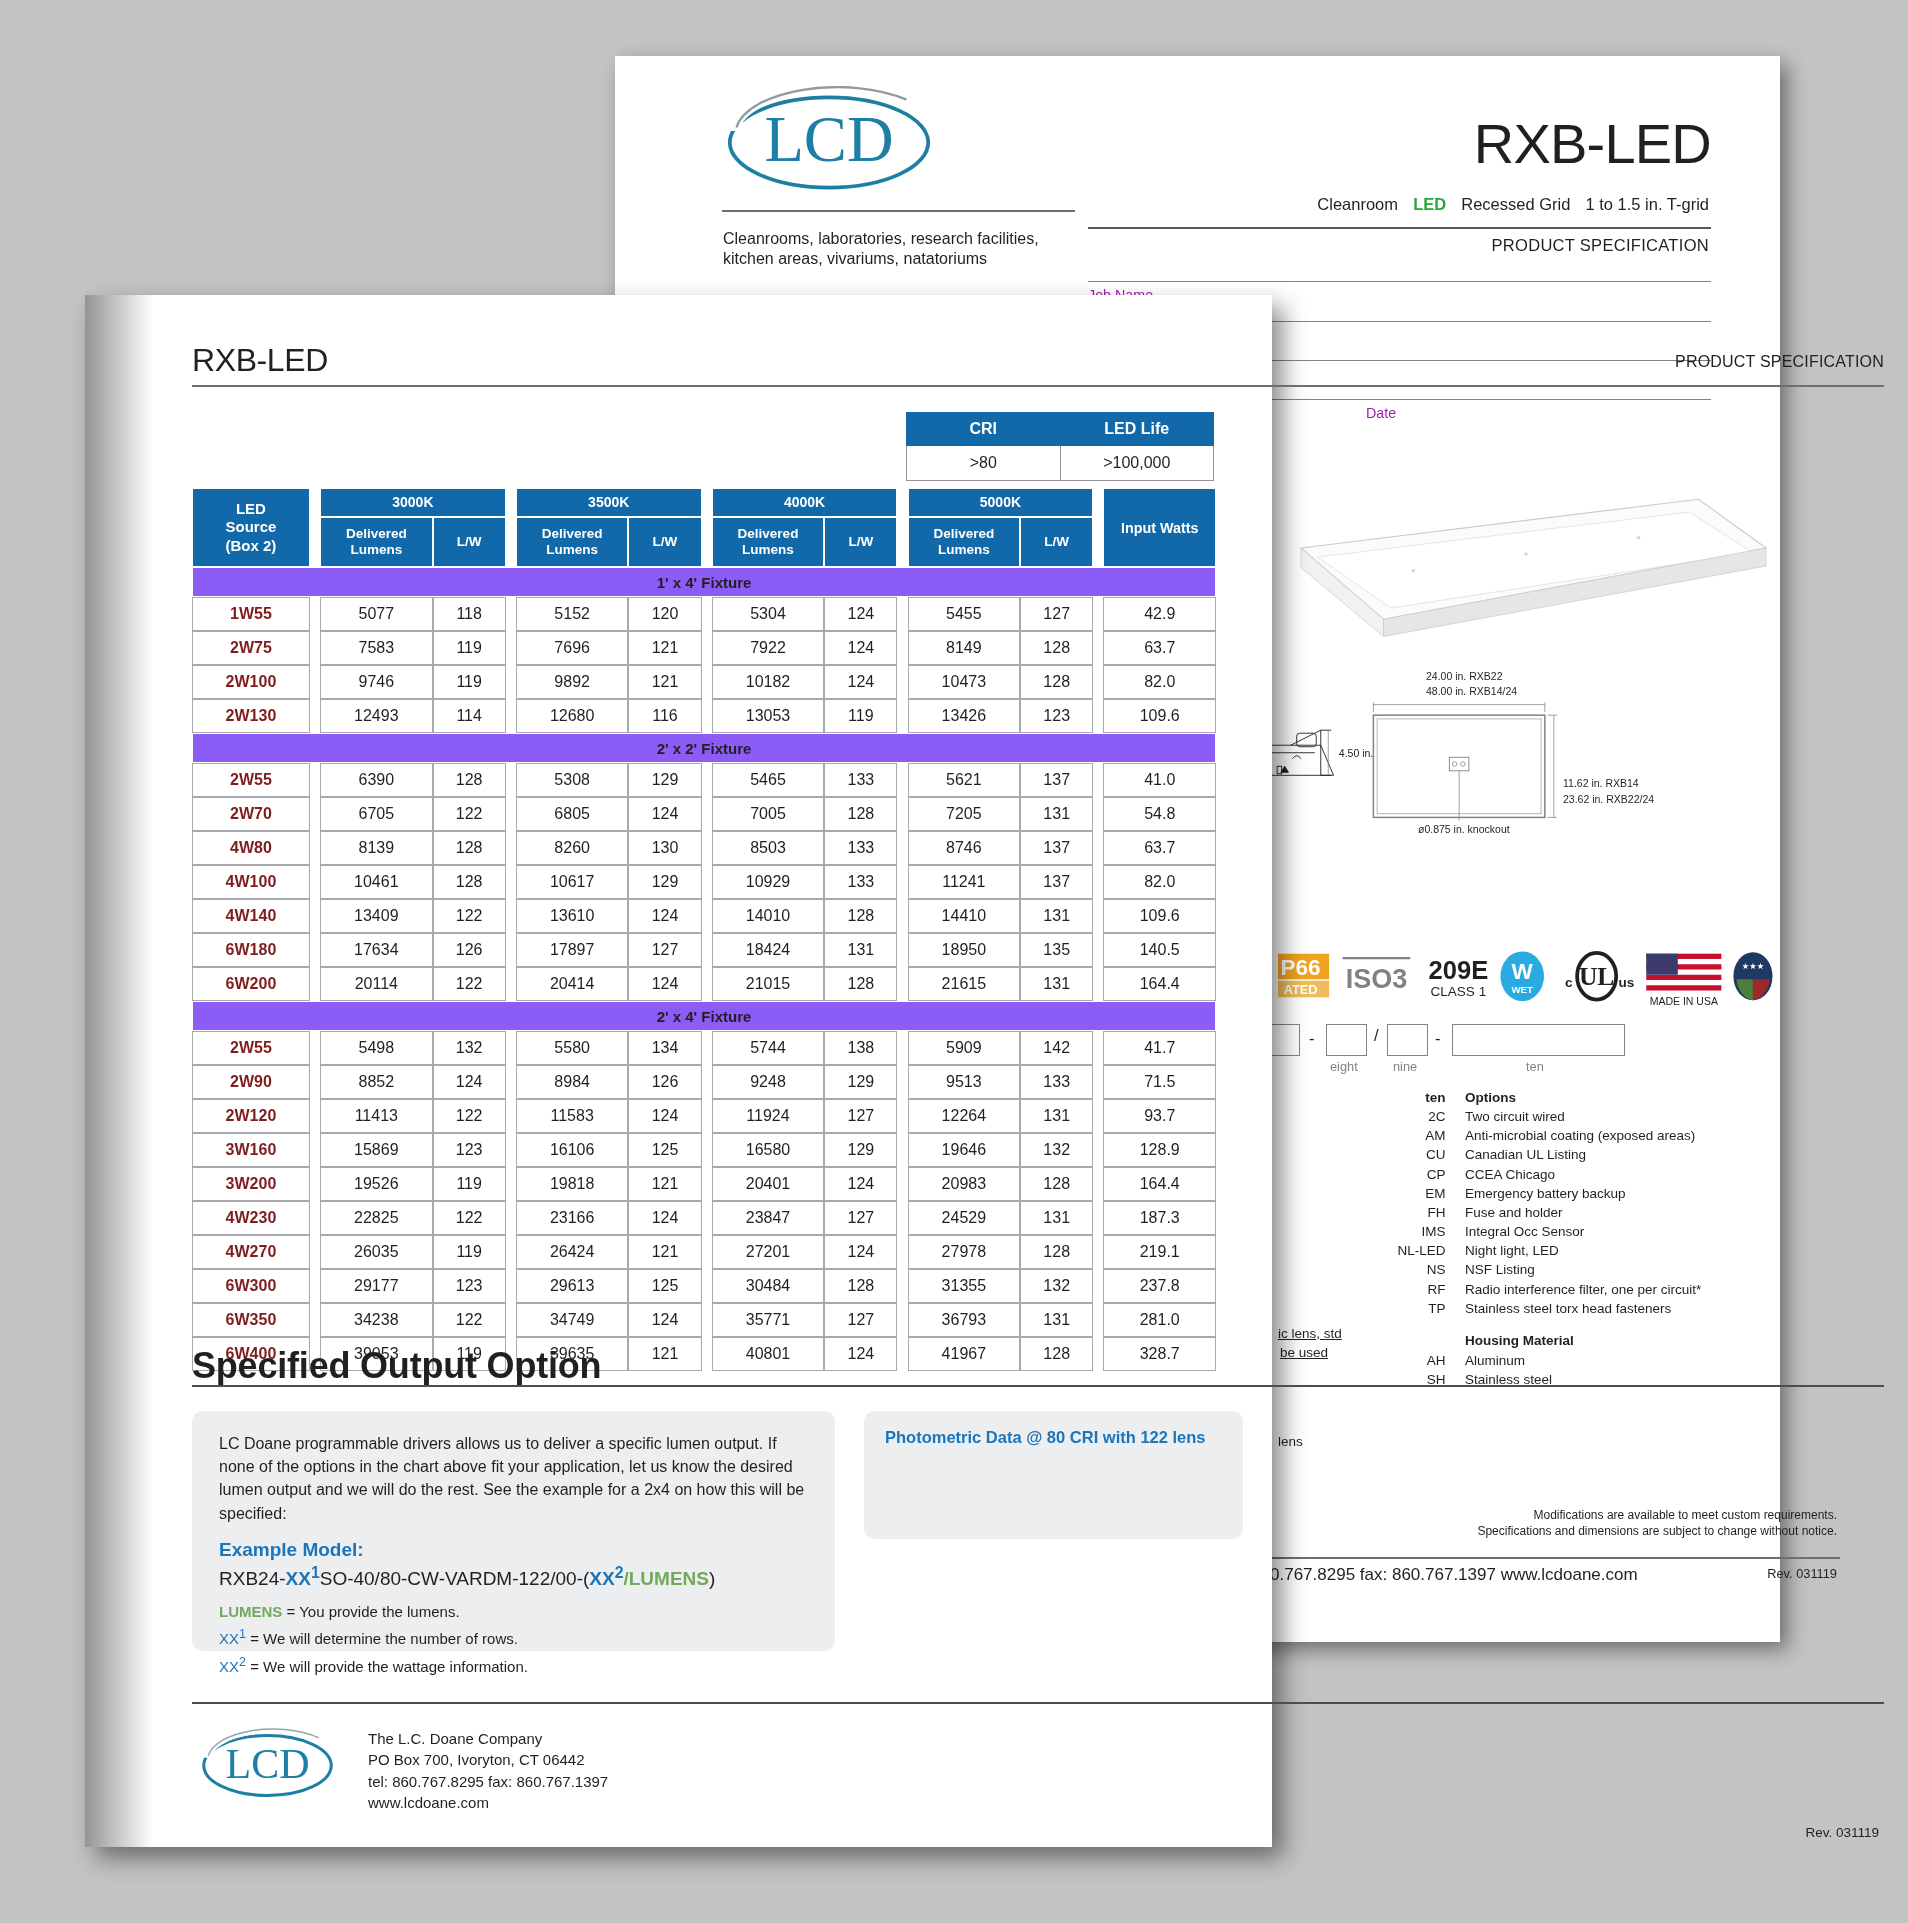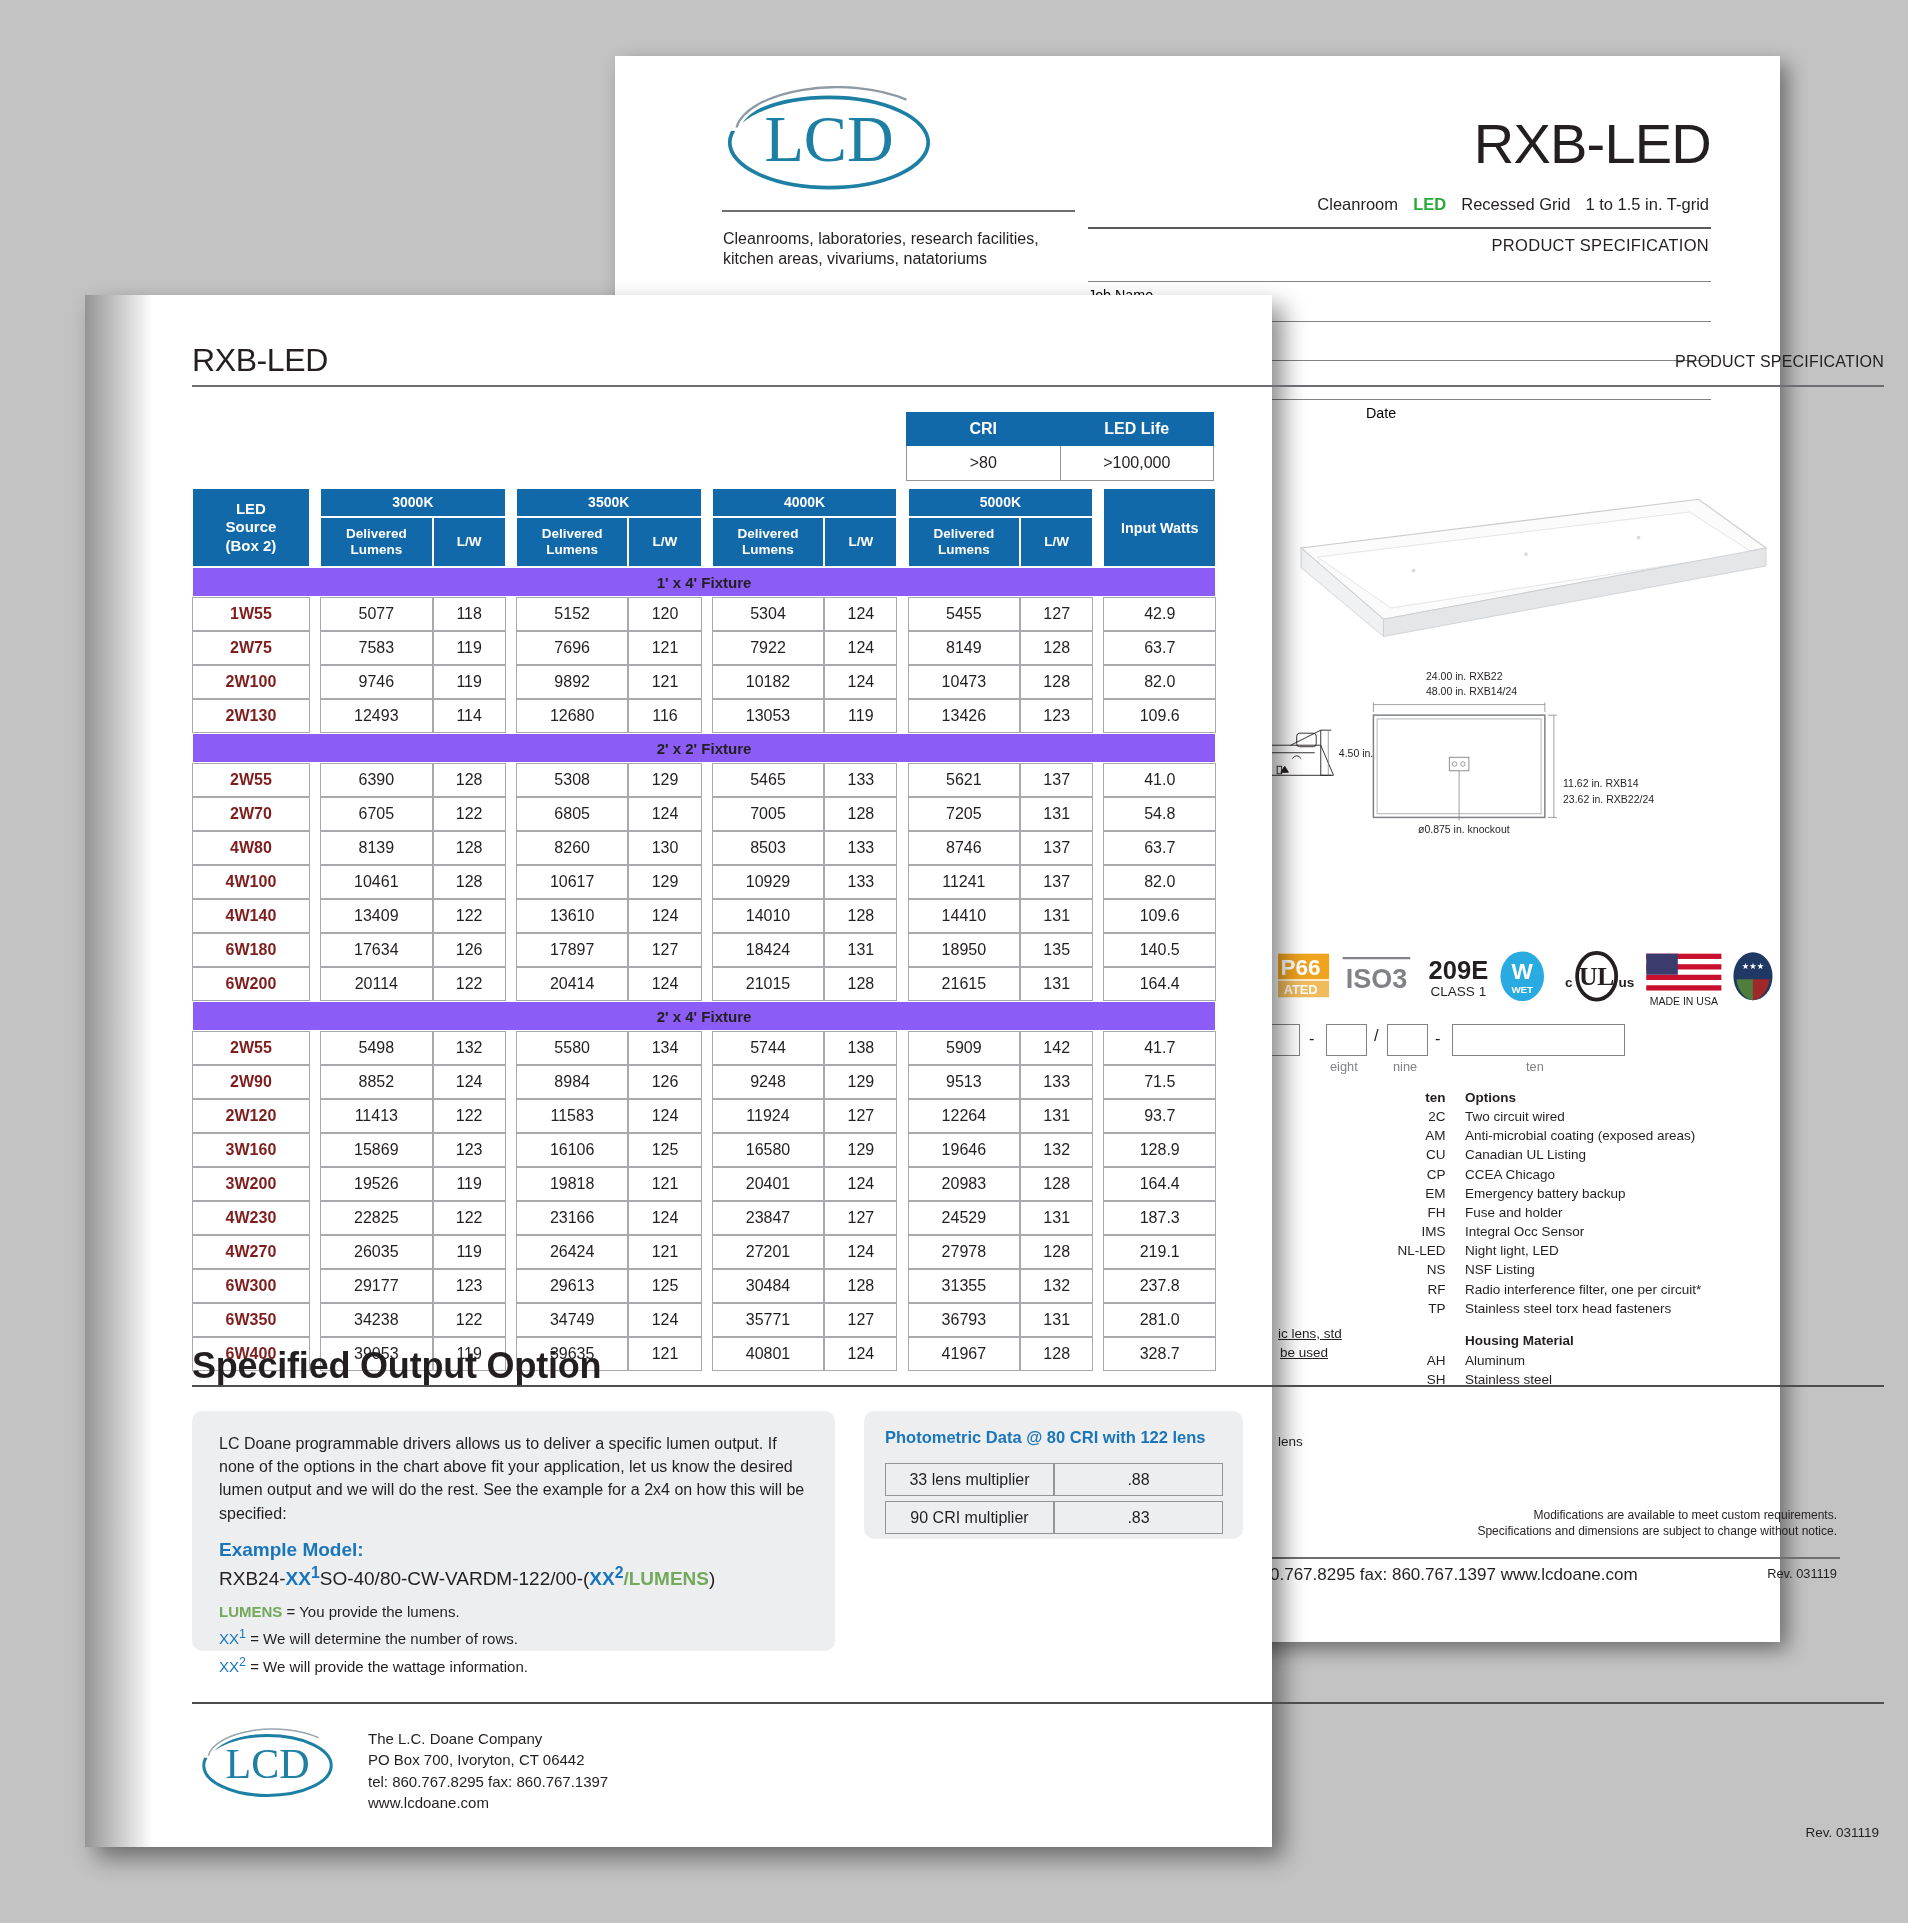--- a/index.html
+++ b/index.html
@@ -48,21 +48,21 @@
     position:absolute; left:473px; right:69px; top:171px; height:1.5px; background:#58595b;
   }
   .back-prodspec {
     position:absolute; right:71px; top:180px;
     font-size:16.5px; color:#231f20; letter-spacing:0.3px;
   }
 
   .formfield {
     position:absolute; left:473px; right:69px;
     border-top:1.5px solid #808285;
-    font-size:14.3px; color:#000000; padding-top:4.5px;
+    font-size:14.3px; color:#a21caf; padding-top:4.5px;
   }
   .formfield .datelbl { position:absolute; left:278px; top:4.5px; }
 
   
   .dim-wrap { position:absolute; left:1232px; top:661px; width:549px; height:188px; }
   .dimtxt { position:absolute; font-size:10.5px; color:#231f20; white-space:nowrap; }
 
   
   .badges { position:absolute; left:1278px; top:943px; width:496px; height:68px; }
 
@@ -903,32 +903,20 @@
   </div>
   <div class="so-legend">
     <div><span class="gr">LUMENS</span><span> = You provide the lumens.</span></div>
     <div><span class="bl"><span>XX</span><sup>1</sup></span><span> = We will determine the number of rows.</span></div>
     <div><span class="bl"><span>XX</span><sup>2</sup></span><span> = We will provide the wattage information.</span></div>
   </div>
 </div>
 
 <div class="pd-box">
   <div class="pd-title">Photometric Data @ 80 CRI with 122 lens</div>
-  <table class="pd-table">
-    <tbody>
-        <tr>
-      <td>33 lens multiplier</td>
-      <td>.88</td>
-    </tr>
-    <tr>
-      <td>90 CRI multiplier</td>
-      <td>.83</td>
-    </tr>
-  </tbody>
-    </table>
 </div>
 
 <div class="f-footrule"></div>
 <div class="f-footlogo">
   <svg viewBox="0 0 188 100" width="141" height="75">
     <ellipse cx="94" cy="50" rx="85" ry="40" fill="none" stroke="#1d7fa3" stroke-width="4"></ellipse>
     <path d="M 14 40 A 85 40 0 0 1 163 16" fill="none" stroke="#ffffff" stroke-width="9"></path>
     <path d="M 15 37 A 87 41 0 0 1 162 13" fill="none" stroke="#97a4ac" stroke-width="2"></path>
     <text x="94" y="67" font-family="'Liberation Serif', serif" font-size="56" fill="#1d7fa3" text-anchor="middle">LCD</text>
   </svg>

